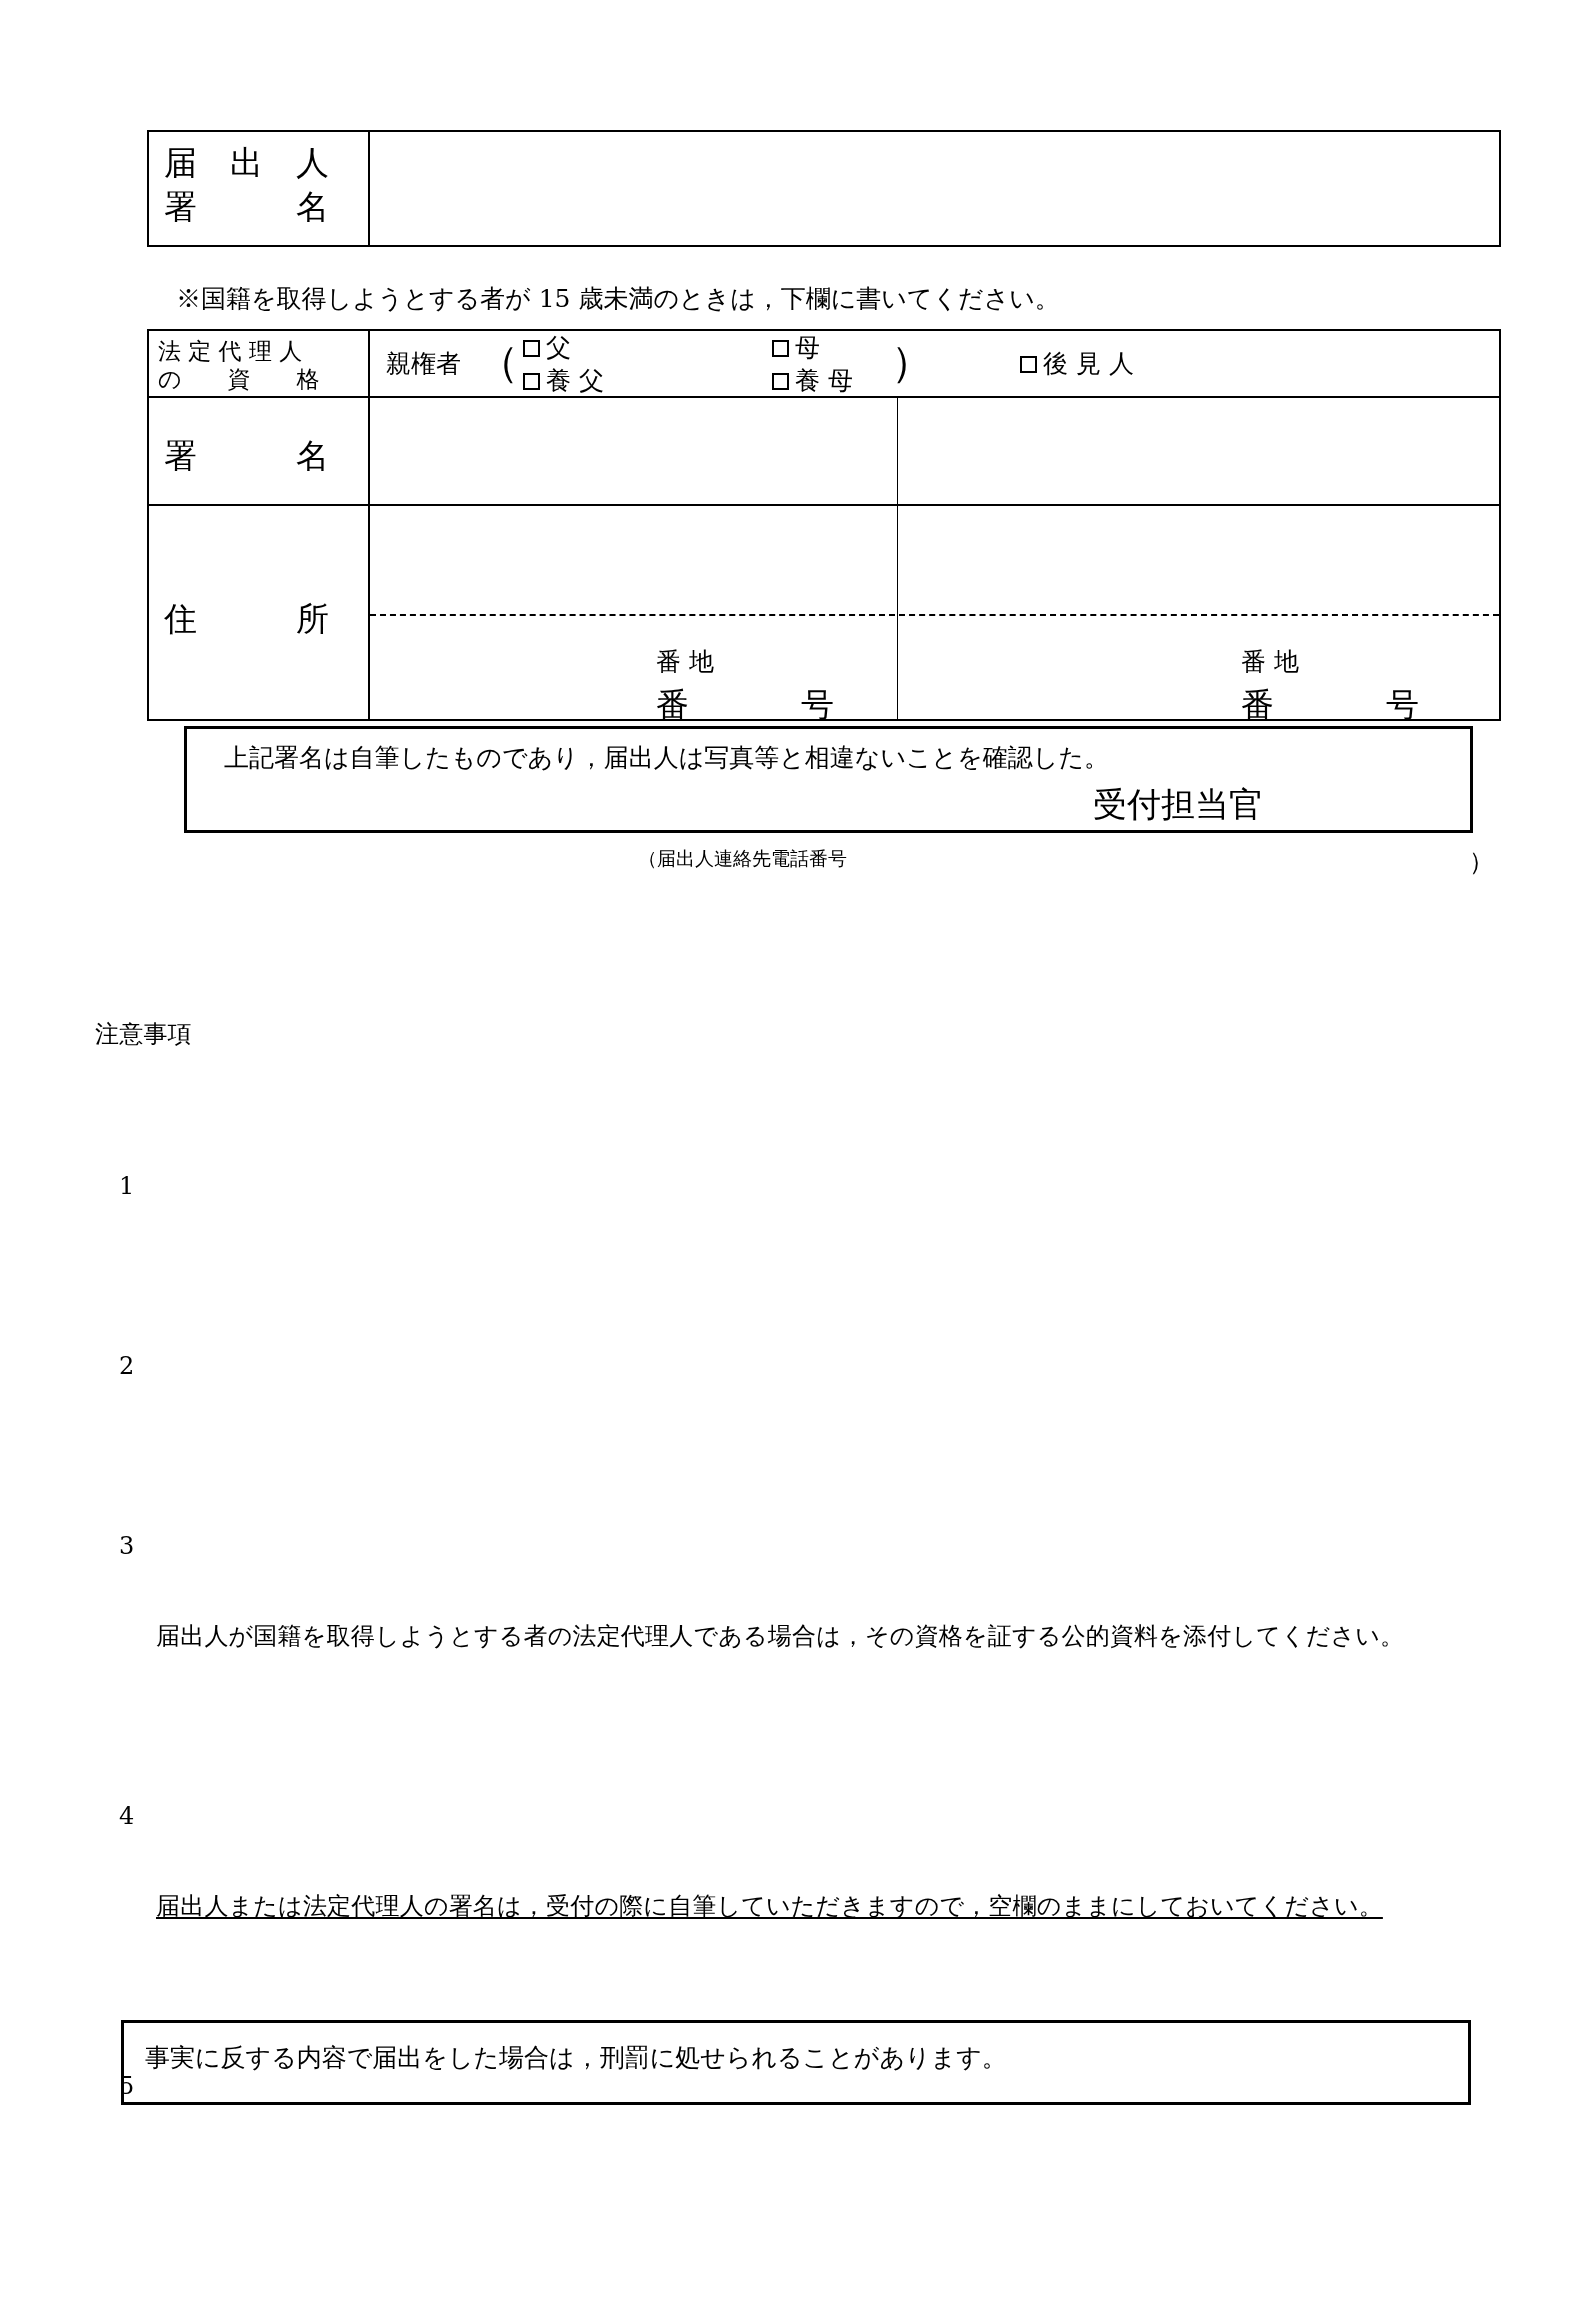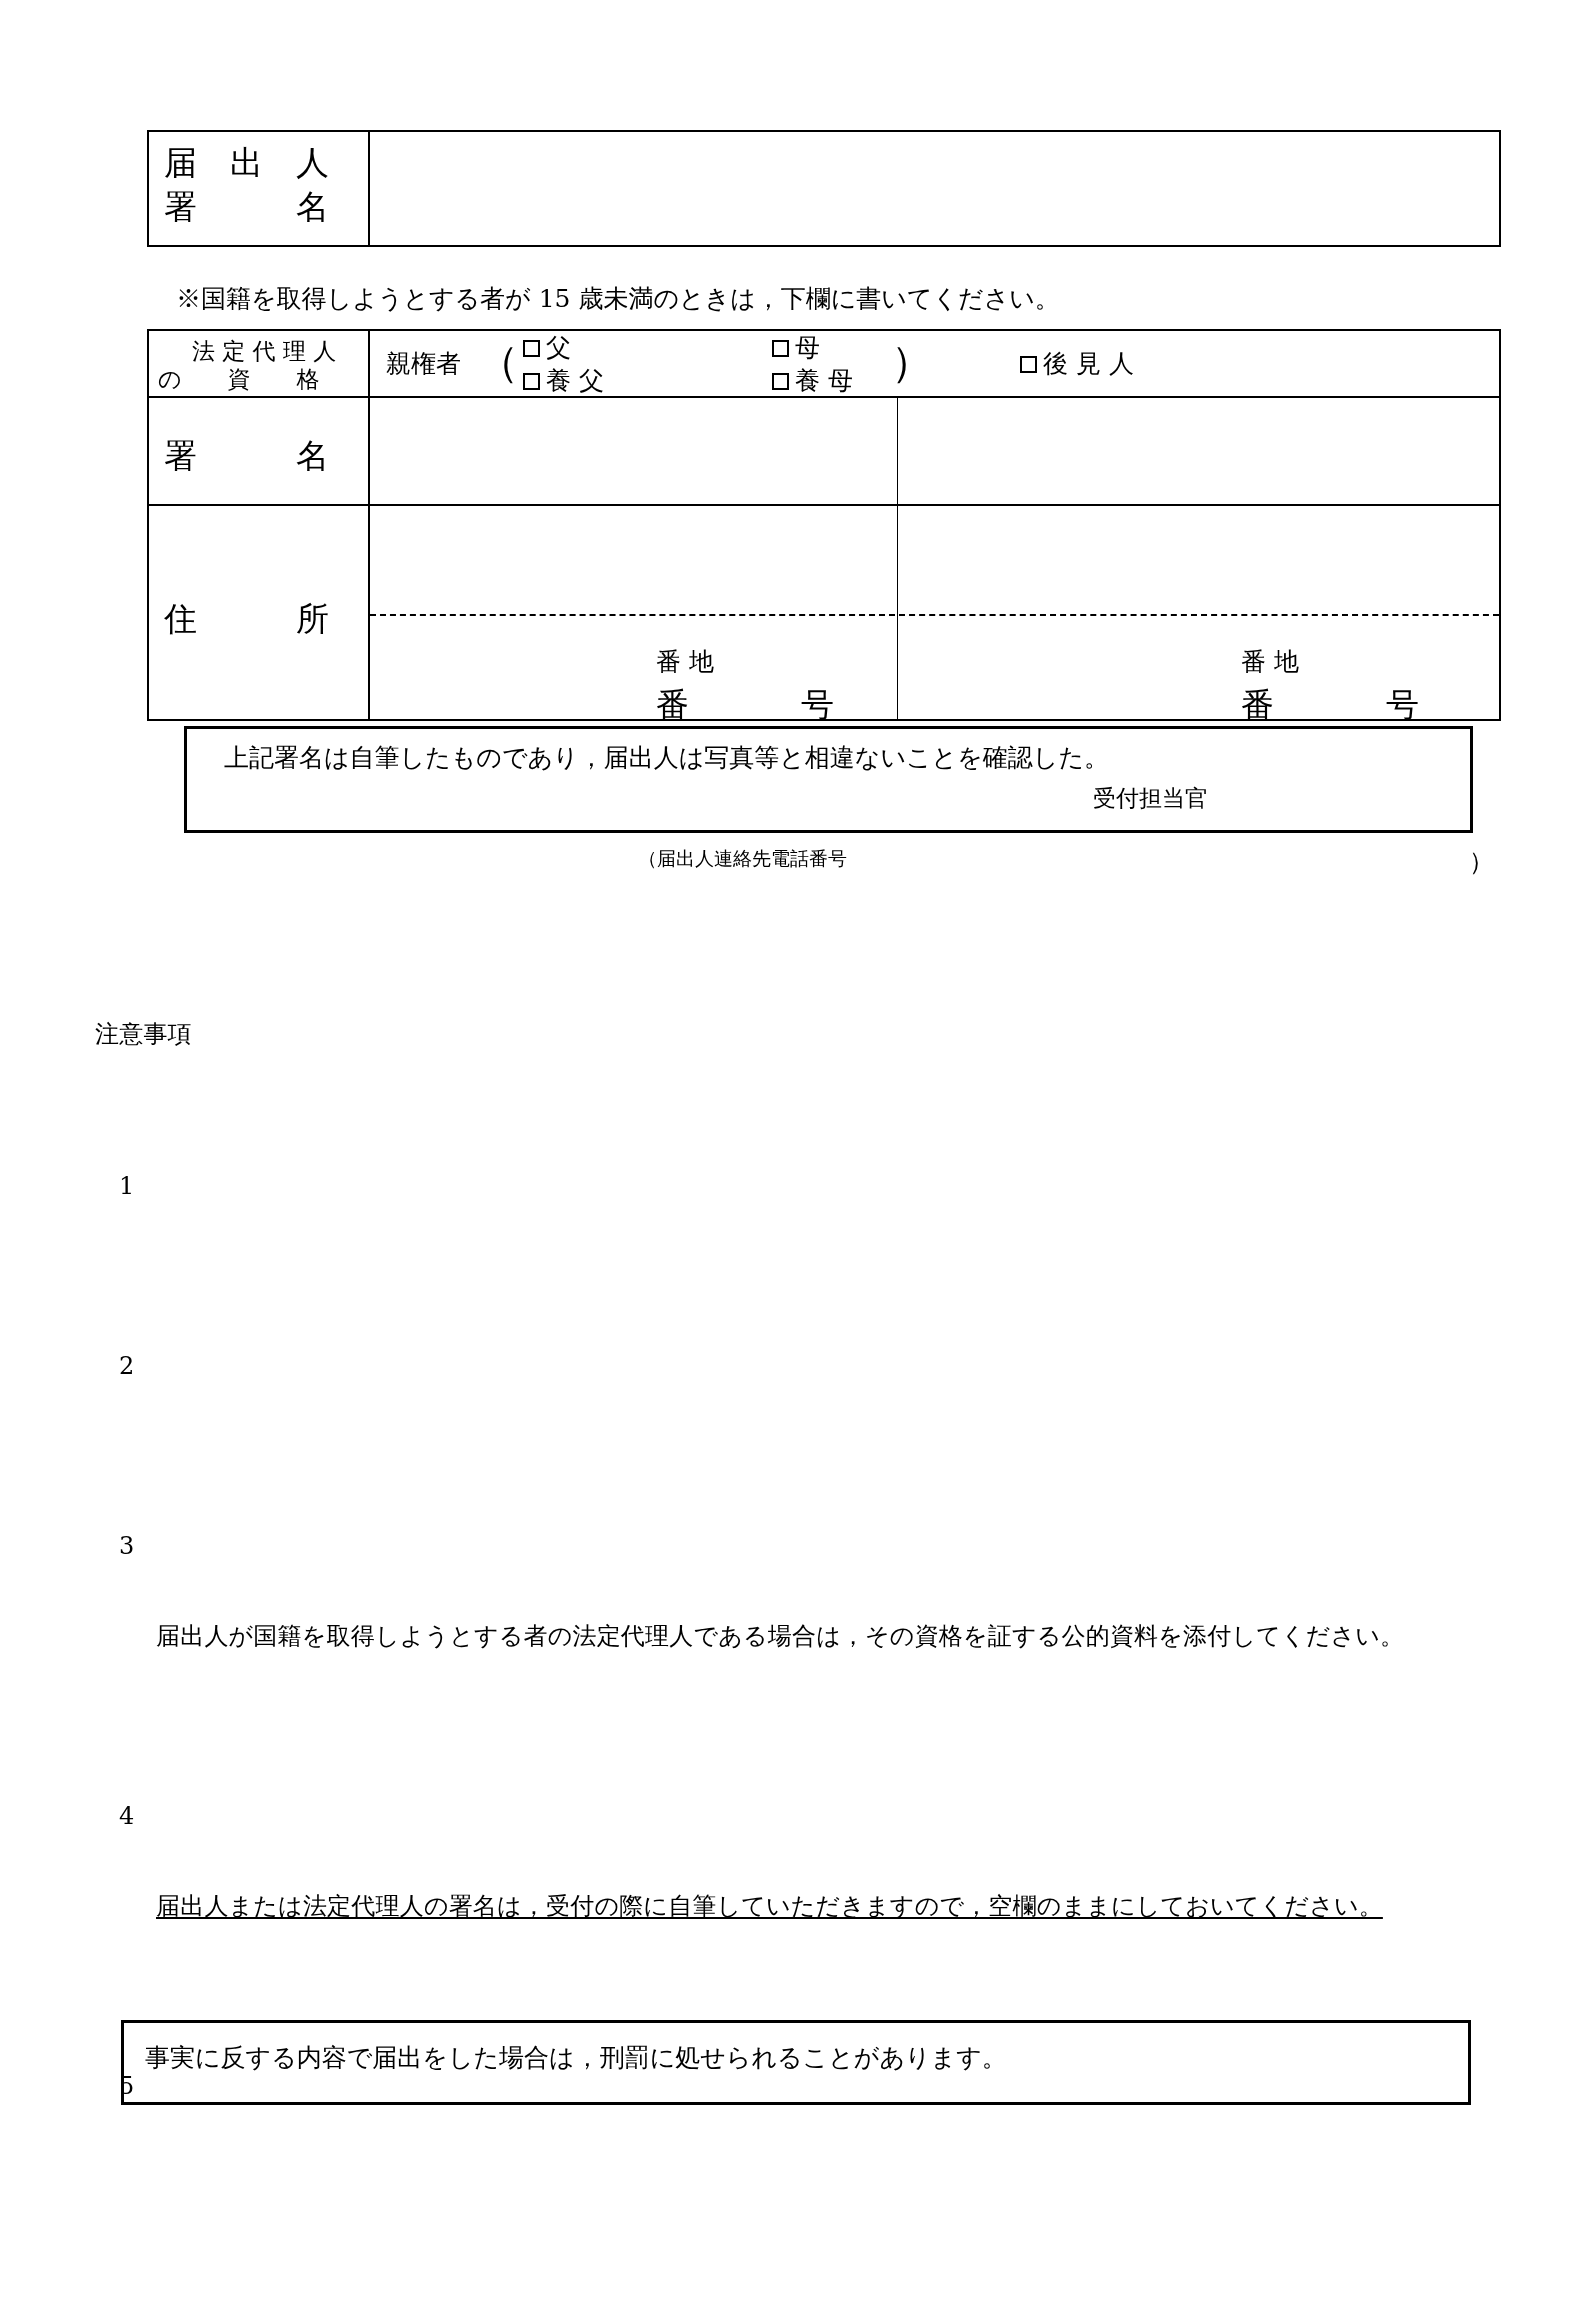--- a/index.html
+++ b/index.html
@@ -123,21 +123,21 @@
 
   <div class="frame" style="left:147px; top:329px; width:1354px; height:392px;"></div>
 
   <div class="vline thick" style="left:368px; top:329px; height:392px;"></div>
 
   <div class="hline thick" style="left:147px; top:396px; width:1354px;"></div>
   <div class="hline thick" style="left:147px; top:504px; width:1354px;"></div>
 
   <div class="vline" style="left:897px; top:396px; height:325px;"></div>
 
-  <div class="lbl-sp" style="left:158px; top:338px; width:200px; font-size:23px;margin-left:34px;">法 定 代 理 人</div>
+  <div class="lbl-sp" style="left:158px; top:338px; width:200px; font-size:23px;">法 定 代 理 人</div>
   <div class="lbl-sp" style="left:158px; top:366px; width:200px; font-size:23px;">の　　資　　格</div>
 
   <div class="lbl" style="left:386px; top:350px;">親権者</div>
   <div class="paren" style="position:absolute; left:477px; top:341px;">（</div>
 
   <div class="lbl" style="left:523px; top:334px;">
     <span class="cb"></span><span>父</span>
   </div>
   <div class="lbl" style="left:523px; top:367px;">
     <span class="cb"></span><span>養 父</span>
@@ -174,21 +174,21 @@
   </div>
 
   <div class="lbl" style="left:1241px; top:648px;">番 地</div>
   <div class="lbl-sp" style="left:1241px; top:686px; width:178px;">
     <span>番</span>
     <span>号</span>
   </div>
 
   <div class="frame" style="left:184px; top:726px; width:1289px; height:107px; border-width:3px;"></div>
   <div class="lbl" style="left:224px; top:744px; font-size:25px;">上記署名は自筆したものであり，届出人は写真等と相違ないことを確認した。</div>
-  <div class="lbl" style="left:1093px; top:785px; font-size:23px;">受付担当官</div>
+  <div class="lbl" style="left:1093px; top:785px; font-size:34px;">受付担当官</div>
 
   <div class="lbl" style="left:638px; top:848px; font-size:19px;">（届出人連絡先電話番号</div>
   <div style="position:absolute; left:1020px; top:844px; width:455px; height:36px;"></div>
   <div class="lbl" style="left:1469px; top:848px; font-size:25px;">）</div>
 
   <div class="notes" style="left:95px; top:929px; width:1414px;">
 
     <div style="margin-left:0; margin-bottom:2px;">注意事項</div>
 
     

